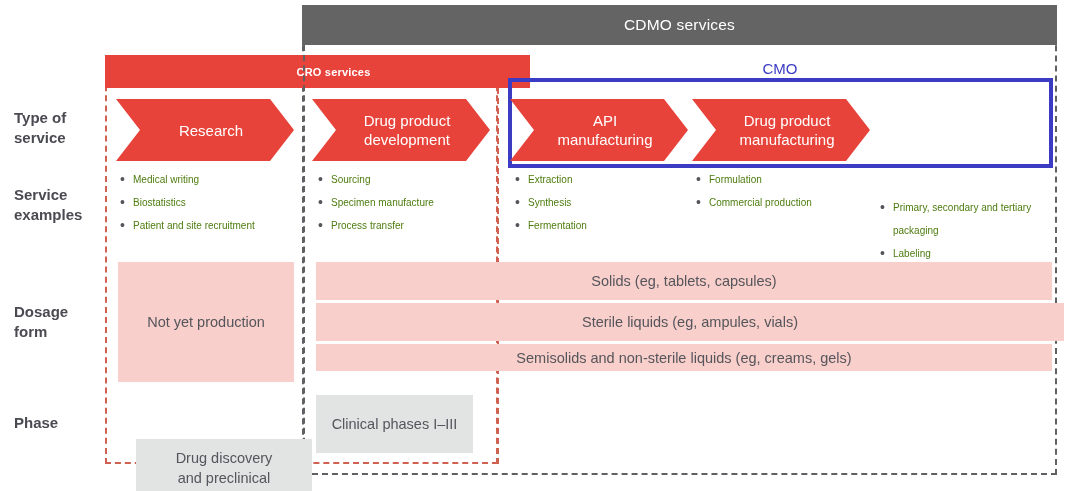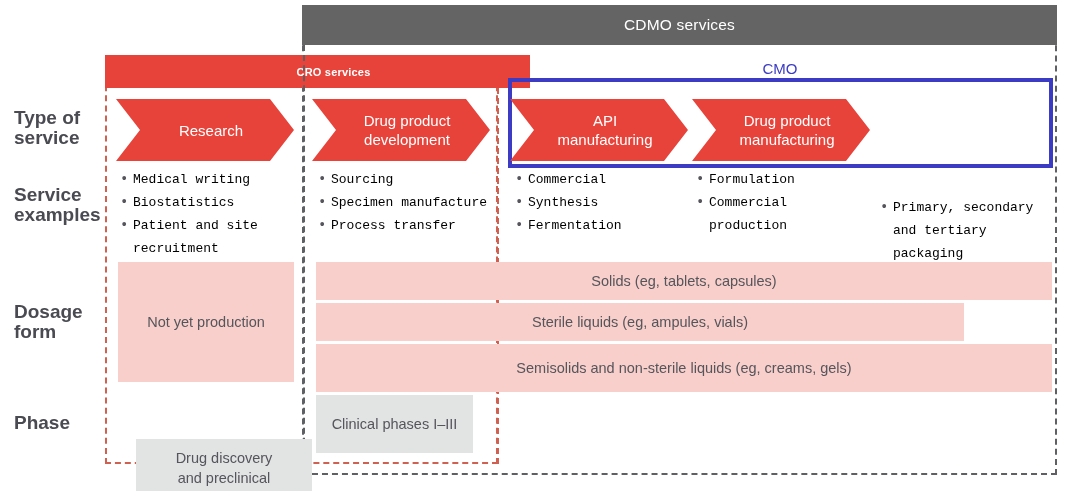--- a/index.html
+++ b/index.html
@@ -104,21 +104,21 @@
     border-left: 2px dashed #d0604f;
   }
   .vsep.gray { border-left-color: #5f6063; }
 
   
   .rowlabel {
     position: absolute;
     left: 14px;
     width: 88px;
     color: #4a4a52;
-    font-size: 19px;
+    font-size: 15px;
     font-weight: bold;
     line-height: 20px;
   }
 
   
   .chev {
     position: absolute;
     height: 62px;
     background: #e8433a;
     color: #ffffff;
@@ -130,24 +130,23 @@
     line-height: 19px;
     clip-path: polygon(0 0, calc(100% - 24px) 0, 100% 50%, calc(100% - 24px) 100%, 0 100%, 24px 50%);
     padding-left: 12px;
     box-sizing: border-box;
   }
 
   
   .bullets {
     position: absolute;
     top: 168px;
-    color: #000000;
-    font-size: 13px;
+    color: #4d7c0f;
+    font-size: 10px;
     line-height: 23px;
-    font-family: Liberation Mono, monospace;
   }
   .bullets ul {
     margin: 0;
     padding: 0 0 0 15px;
     list-style: none;
   }
   .bullets li {
     position: relative;
     padding-left: 0;
   }
@@ -212,39 +211,39 @@
   </div>
   <div class="bullets" style="left:316px; width:176px;">
     <ul>
       <li>Sourcing</li>
       <li>Specimen manufacture</li>
       <li>Process transfer</li>
     </ul>
   </div>
   <div class="bullets" style="left:513px; width:172px;">
     <ul>
-      <li>Commercial</li>
+      <li>Extraction</li>
       <li>Synthesis</li>
       <li>Fermentation</li>
     </ul>
   </div>
   <div class="bullets" style="left:694px; width:172px;">
     <ul>
       <li>Formulation</li>
       <li>Commercial production</li>
     </ul>
   </div>
   <div class="bullets" style="left:878px; width:176px;margin-top:28px;">
     <ul>
       <li>Primary, secondary and tertiary packaging</li>
       <li>Labeling</li>
     </ul>
   </div>
 
   <div class="band" style="left:118px; top:262px; width:176px; height:120px;">Not yet production</div>
   <div class="band" style="left:316px; top:262px; width:736px; height:38px;">Solids (eg, tablets, capsules)</div>
-  <div class="band" style="left:316px; top:303px; width:648px; height:38px;">Sterile liquids (eg, ampules, vials)</div>
-  <div class="band" style="left:316px; top:344px; width:736px; height:48px;">Semisolids and non-sterile liquids (eg, creams, gels)</div>
+  <div class="band" style="left:316px; top:303px; width:748px; height:38px;">Sterile liquids (eg, ampules, vials)</div>
+  <div class="band" style="left:316px; top:344px; width:736px; height:27px;">Semisolids and non-sterile liquids (eg, creams, gels)</div>
 
   <div class="band gray" style="left:136px; top:395px; width:176px; height:58px;margin-top:44px;">Drug discovery<br>and preclinical</div>
   <div class="band gray" style="left:316px; top:395px; width:157px; height:58px;">Clinical phases I–III</div>
 
 </div>
 
 </body></html>

